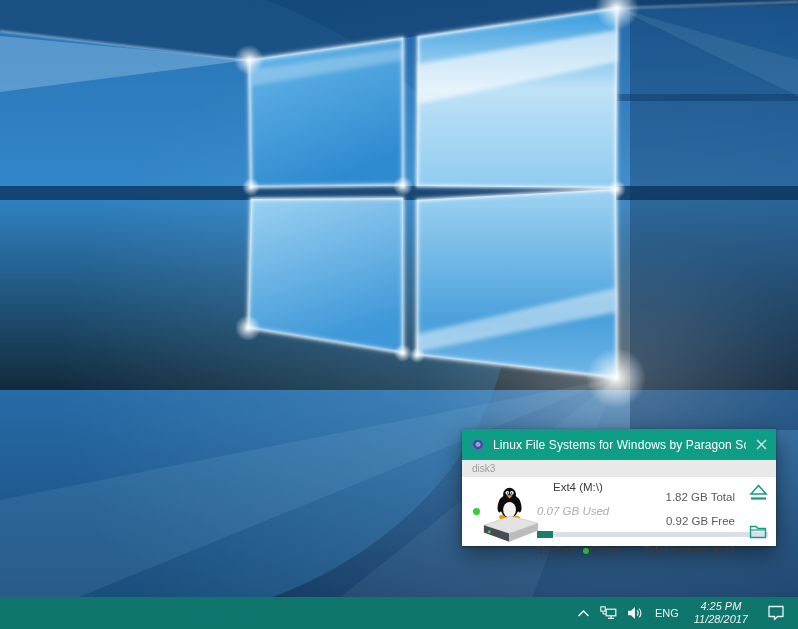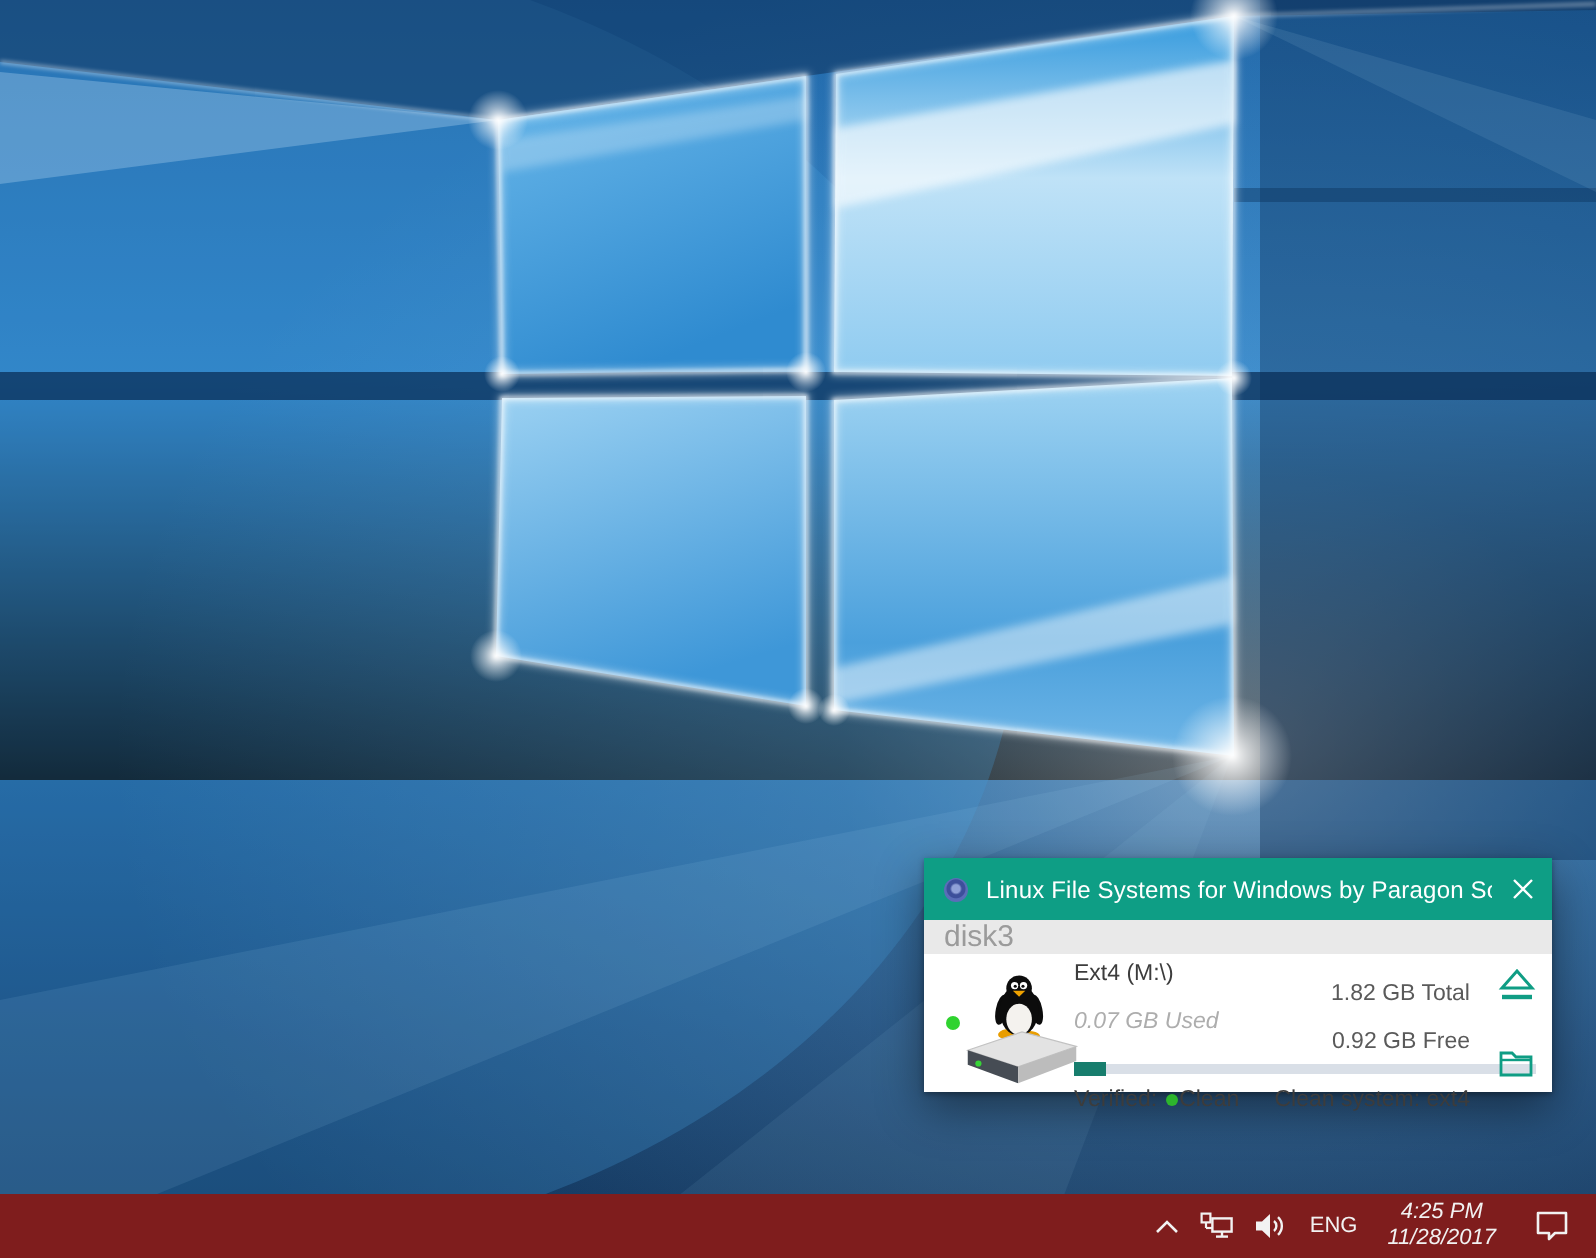--- a/index.html
+++ b/index.html
@@ -31,49 +31,49 @@
   }
   .titlebar .ttl{
     flex:1;margin-left:9px;font-size:12px;letter-spacing:.1px;
     white-space:nowrap;overflow:hidden;
   }
   .close-btn{
     width:30px;height:31px;display:flex;align-items:center;justify-content:center;
     cursor:pointer;flex:0 0 auto;
   }
   .group-strip{
-    height:17px;background:#e9e9e9;color:#9b9b9b;font-size:15px;
+    height:17px;background:#e9e9e9;color:#9b9b9b;font-size:10px;
     display:flex;align-items:center;padding-left:10px;
   }
   .content{position:relative;height:69px;background:#fff;}
   .status-dot{
     position:absolute;left:11px;top:31px;width:7px;height:7px;border-radius:50%;
     background:#2fd32f;
   }
   .disk-ico{position:absolute;left:18px;top:9px;}
   .main-col{position:absolute;left:75px;top:3px;width:231px;}
   .line{display:flex;justify-content:space-between;padding-right:33px;line-height:14px;}
-  .drive-name{color:#3c3c3c;}
+  .drive-name{color:#3c3c3c;margin-left:16px;}
   .drive-used{color:#adadad;font-style:italic;}
   .drive-total,.drive-free{color:#5a5a5a;margin-top:10px;}
   .bar{margin-top:4px;height:5px;background:#d9dfe7;position:relative;}
   .bar-fill{position:absolute;left:0;top:-1px;height:7px;background:#177d6d;}
   .line3{margin-top:6px;}
   .clean-dot{
     display:inline-block;width:6px;height:6px;border-radius:50%;
     background:#2db52d;margin:0 1px 0 4px;vertical-align:0px;
   }
   .side-btn{position:absolute;right:7px;width:22px;height:20px;display:flex;
     align-items:center;justify-content:center;cursor:pointer;}
   .side-btn.eject{top:5px;}
   .side-btn.open{bottom:5px;}
 
   
   .taskbar{
-    position:absolute;left:0;bottom:0;width:798px;height:32px;background:#7f1d1d;
+    position:absolute;left:0;bottom:0;width:798px;height:32px;background:#0f766e;
     display:flex;justify-content:flex-end;color:#f2f2f2;
   }
   .tray{display:flex;align-items:center;height:100%;}
   .tray-item{display:flex;align-items:center;justify-content:center;height:100%;
     padding:0 5px;cursor:pointer;}
   .lang{font-size:11px;padding:0 7px;}
   .clock{font-size:11px;line-height:13px;text-align:center;padding:0 8px;font-style:italic;}
   .tray-gap{width:6px;}
   .tray-end{width:8px;}
 </style>
@@ -232,21 +232,21 @@
         </div>
         <div class="line">
           <span class="drive-used">0.07 GB Used</span>
           <span class="drive-free">0.92 GB Free</span>
         </div>
         <div class="bar">
           <div class="bar-fill" style="width: 7%;"></div>
         </div>
         <div class="line line3">
           <span><span>Verified:</span><span class="clean-dot"></span><span>Clean</span></span>
-          <span>Clean system: ext4</span>
+          <span>Total system: ext4</span>
         </div>
       </div>
 
       <span class="side-btn eject">
         <svg width="19" height="17" viewBox="0 0 19 17">
           <polygon points="9.5,1.5 17,10 2,10" fill="none" stroke="#0f9d84" stroke-width="1.5"></polygon>
           <line x1="2" y1="14.5" x2="17" y2="14.5" stroke="#0f9d84" stroke-width="2.2"></line>
         </svg>
       </span>
       <span class="side-btn open">

